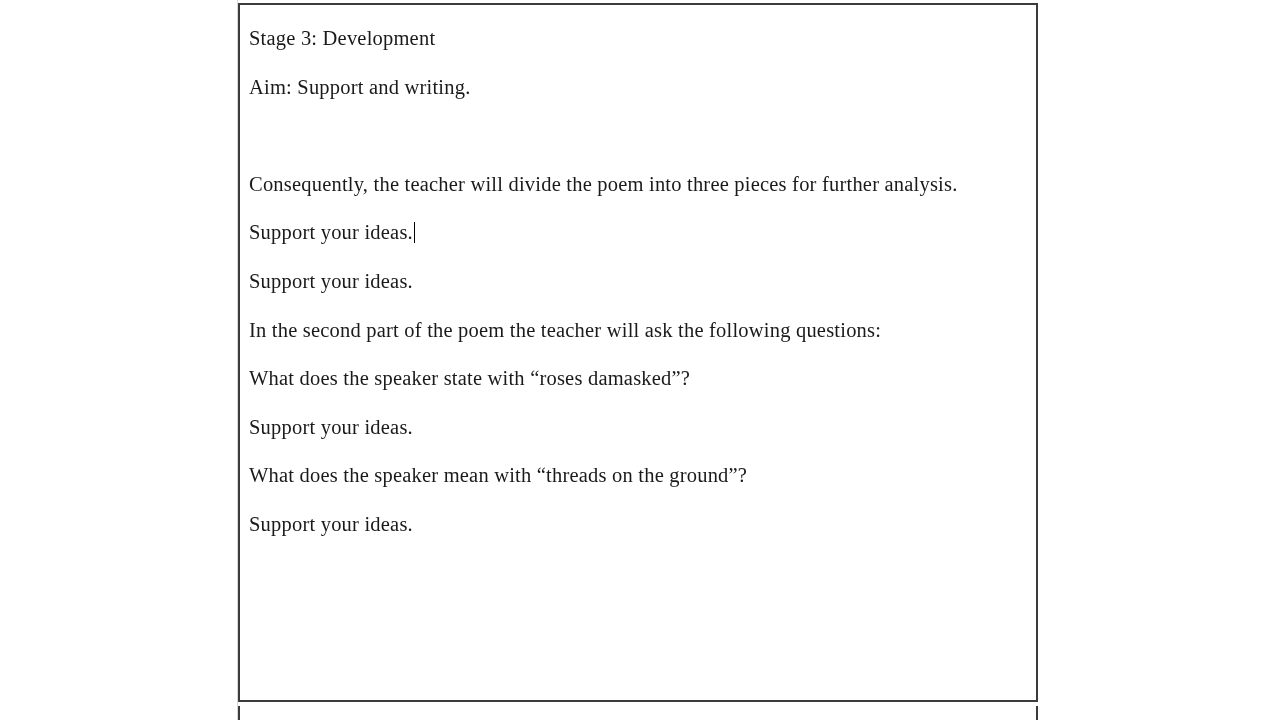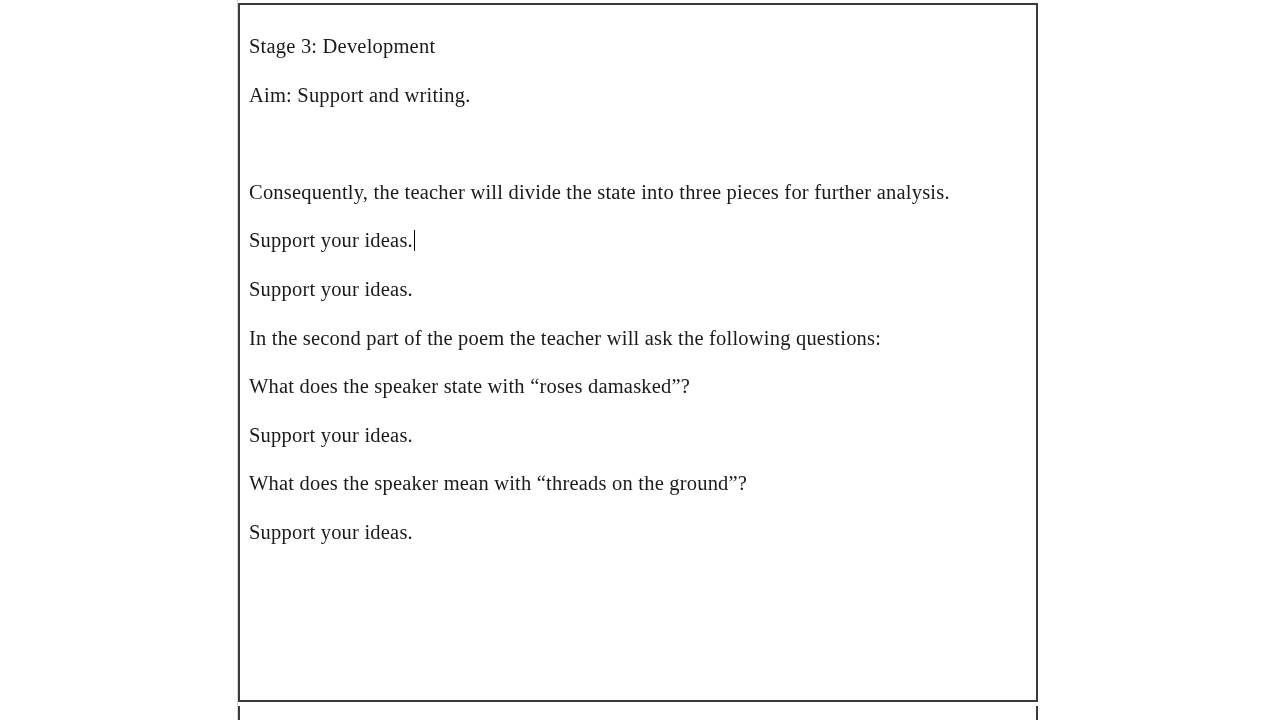--- a/index.html
+++ b/index.html
@@ -59,21 +59,21 @@
     height: 14px;
     box-sizing: border-box;
     border-left: 2px solid #3b3b3b;
     border-right: 2px solid #3b3b3b;
     background: #ffffff;
   }
 
   .cell-body {
     position: absolute;
     left: 9px;
-    top: 12px;
+    top: 4px;
     right: 6px;
   }
 
   p.doc-line {
     margin: 0;
     padding: 0;
     font-size: 20.5px;
     line-height: 24px;
     height: 24px;
     color: #1a1a1a;
@@ -107,21 +107,21 @@
   <div id="table-cell-stage3">
     <div class="cell-body">
       <div class="spacer-top"></div>
 
       <p class="doc-line">Stage 3: Development</p>
 
       <p class="doc-line">Aim: Support and writing.</p>
 
       <p class="doc-line blank">&nbsp;</p>
 
-      <p class="doc-line">Consequently, the teacher will divide the state into three pieces for further analysis.</p>
+      <p class="doc-line">Consequently, the teacher will divide the poem into three pieces for further analysis.</p>
 
 
 
       <p class="doc-line"><span>Support your ideas.</span><span class="caret"></span></p>
 
 
       <p class="doc-line">Support your ideas.</p>
 
       <p class="doc-line">In the second part of the poem the teacher will ask the following questions:</p>
 

